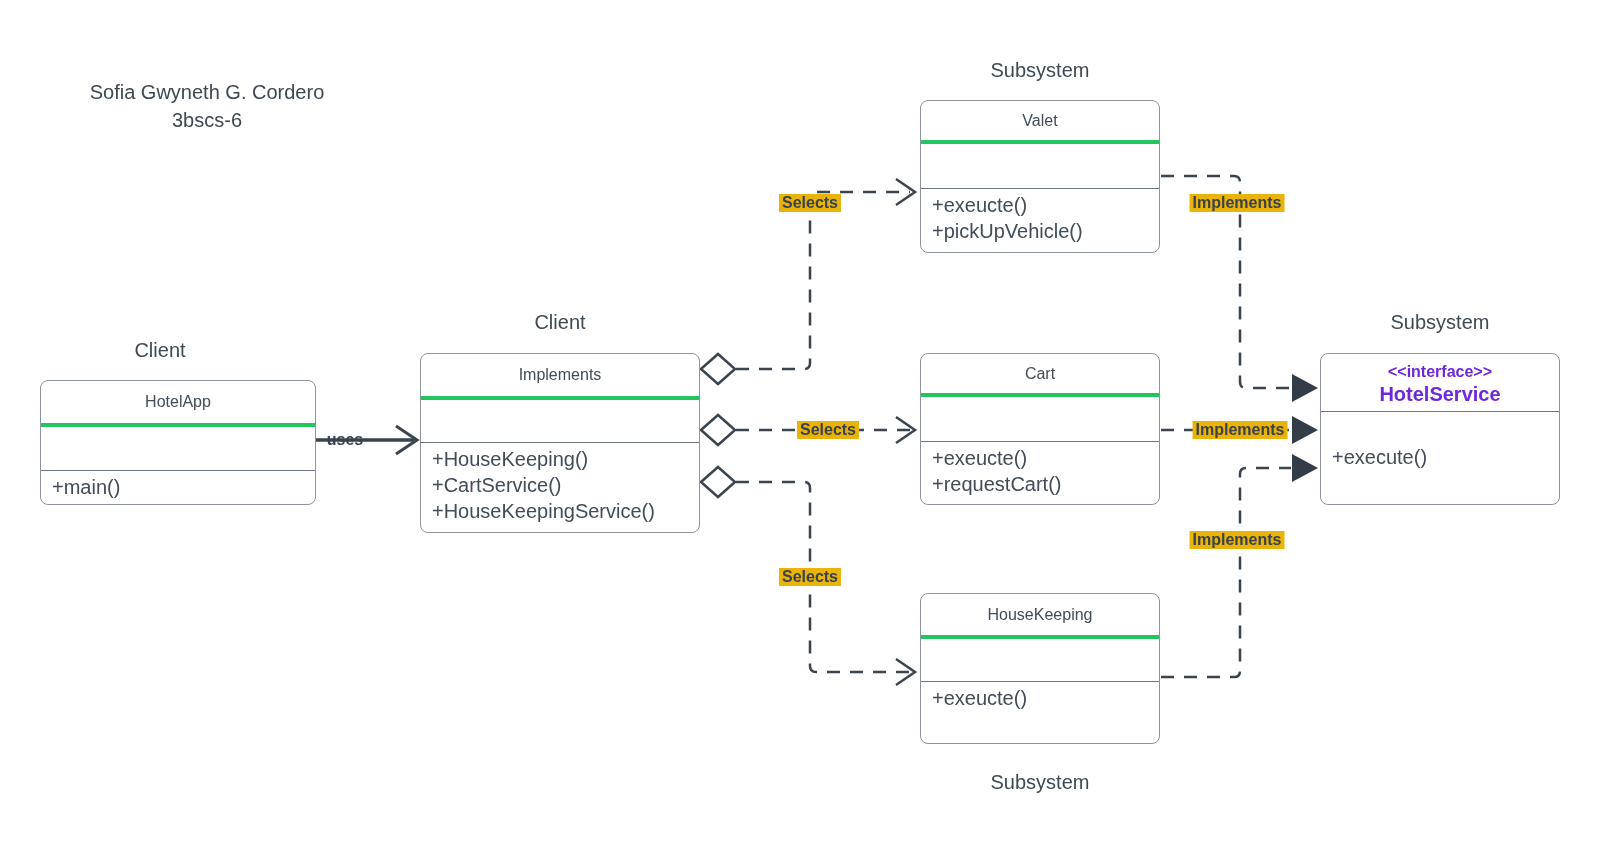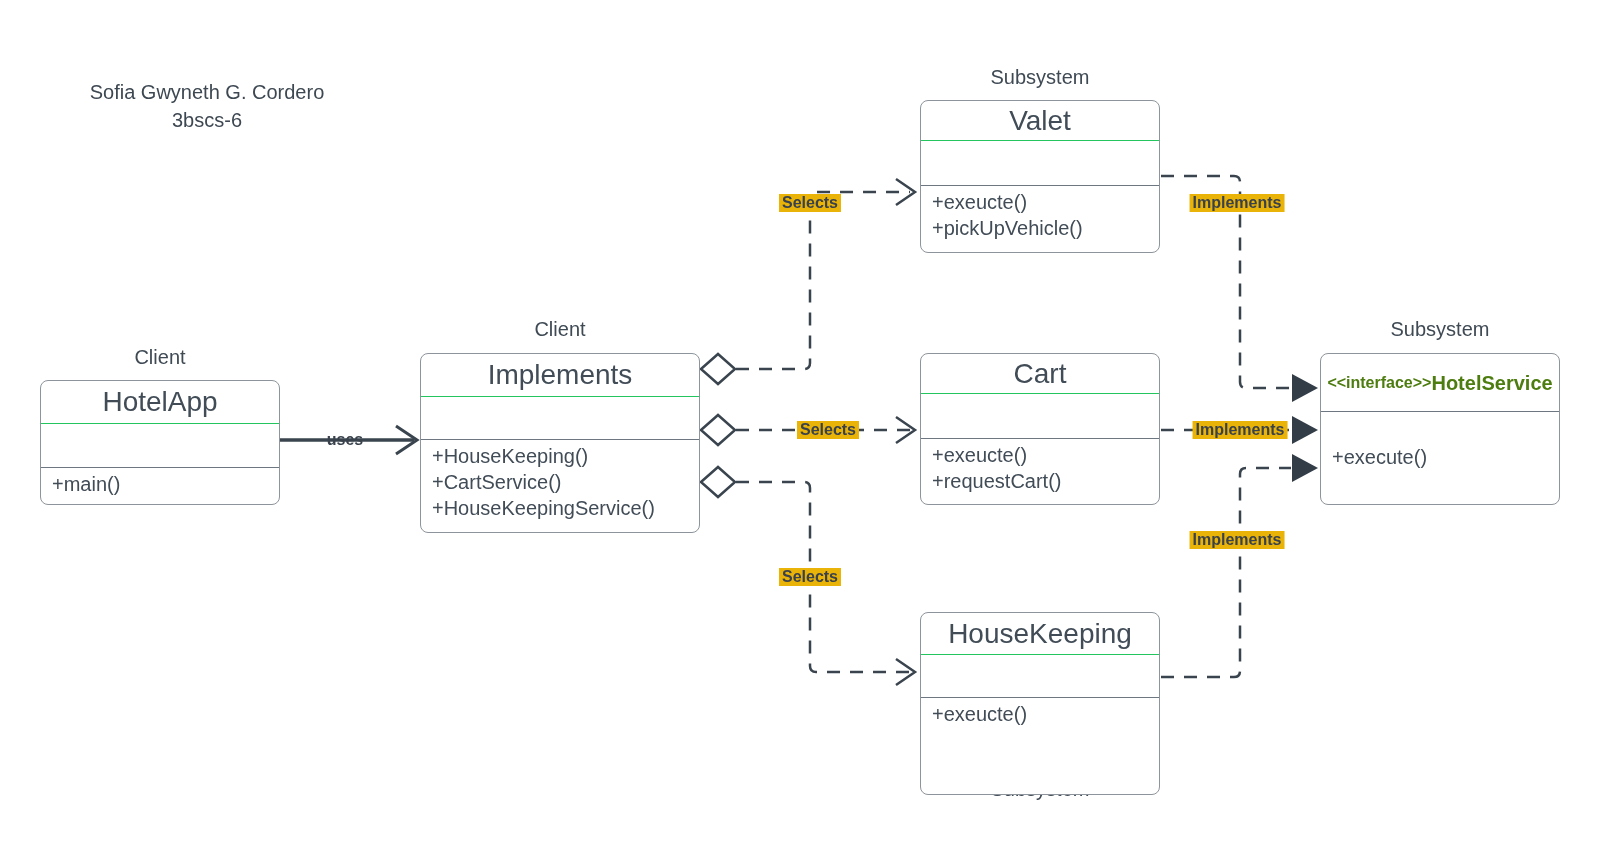--- a/index.html
+++ b/index.html
@@ -5,37 +5,37 @@
   html,body{margin:0;padding:0;background:#ffffff;}
   .canvas{
     position:relative;width:1600px;height:857px;background:#ffffff;overflow:hidden;
     font-family:"Liberation Sans","DejaVu Sans",sans-serif;color:#3f4a54;
   }
   .author{
     position:absolute;left:57px;top:78px;width:300px;text-align:center;
     font-size:20px;line-height:28px;color:#3e4852;
   }
   .role{
-    position:absolute;text-align:center;font-size:20px;color:#3f4a54;height:26px;line-height:26px;margin-top:7px;
+    position:absolute;text-align:center;font-size:20px;color:#3f4a54;height:26px;line-height:26px;
   }
   .uml-box{
     position:absolute;background:#ffffff;border:1px solid #8d949c;border-radius:8px;
     display:flex;flex-direction:column;box-sizing:border-box;
   }
   .uml-name{
     display:flex;align-items:center;justify-content:center;
-    font-size:28px;border-bottom:1px solid #22c55e;color:#414c57;
+    font-size:16px;border-bottom:4px solid #22c55e;color:#414c57;
   }
   .uml-attrs{border-bottom:1px solid #6e7781;}
   .uml-methods{
     padding:3px 11px;font-size:20px;line-height:26px;color:#414c57;flex:1 1 auto;
   }
   .iface-header{
-    display:flex;flex-direction:row;align-items:center;justify-content:center;
-    border-bottom:1px solid #6e7781;font-weight:bold;color:#4d7c0f;
+    display:flex;flex-direction:column;align-items:center;justify-content:center;
+    border-bottom:1px solid #6e7781;font-weight:bold;color:#6d28d9;
   }
   .iface-stereotype{font-size:16px;line-height:22px;}
   .iface-name{font-size:20px;line-height:22px;}
   .edge-label{
     position:absolute;transform:translate(-50%,-50%);background:#eab308;
     padding:0 3px;font-weight:bold;font-size:16px;color:#39424c;white-space:nowrap;
   }
   svg.wires{position:absolute;left:0;top:0;}
 </style>
 </head>
@@ -91,21 +91,21 @@
       </g>
     </g>
   </svg>
 
   <div class="role" style="left:40px;top:337px;width:240px">Client</div>
   <div class="role" style="left:420px;top:309px;width:280px">Client</div>
   <div class="role" style="left:920px;top:57px;width:240px">Subsystem</div>
   <div class="role" style="left:920px;top:769px;width:240px">Subsystem</div>
   <div class="role" style="left:1320px;top:309px;width:240px">Subsystem</div>
 
-  <div class="uml-box" style="left:40px;top:380px;width:240px;height:125px">
+  <div class="uml-box" style="left:40px;top:380px;width:276px;height:125px">
     <div class="uml-name" style="flex:0 0 42px">HotelApp</div>
     <div class="uml-attrs" style="flex:0 0 43px"></div>
     <div class="uml-methods">
       <div>+main()</div>
     </div>
   </div>
 
   <div class="uml-box" style="left:420px;top:353px;width:280px;height:180px">
     <div class="uml-name" style="flex:0 0 42px">Implements</div>
     <div class="uml-attrs" style="flex:0 0 42px"></div>
@@ -127,21 +127,21 @@
 
   <div class="uml-box" style="left:920px;top:353px;width:240px;height:152px">
     <div class="uml-name" style="flex:0 0 39px">Cart</div>
     <div class="uml-attrs" style="flex:0 0 44px"></div>
     <div class="uml-methods">
       <div>+exeucte()</div>
       <div>+requestCart()</div>
     </div>
   </div>
 
-  <div class="uml-box" style="left:920px;top:612px;width:240px;height:183px">
+  <div class="uml-box" style="left:920px;top:593px;width:240px;height:151px">
     <div class="uml-name" style="flex:0 0 41px">HouseKeeping</div>
     <div class="uml-attrs" style="flex:0 0 42px"></div>
     <div class="uml-methods">
       <div>+exeucte()</div>
     </div>
   </div>
 
   <div class="uml-box" style="left:1320px;top:353px;width:240px;height:152px">
     <div class="iface-header" style="flex:0 0 57px">
       <div class="iface-stereotype">&lt;&lt;interface&gt;&gt;</div>

